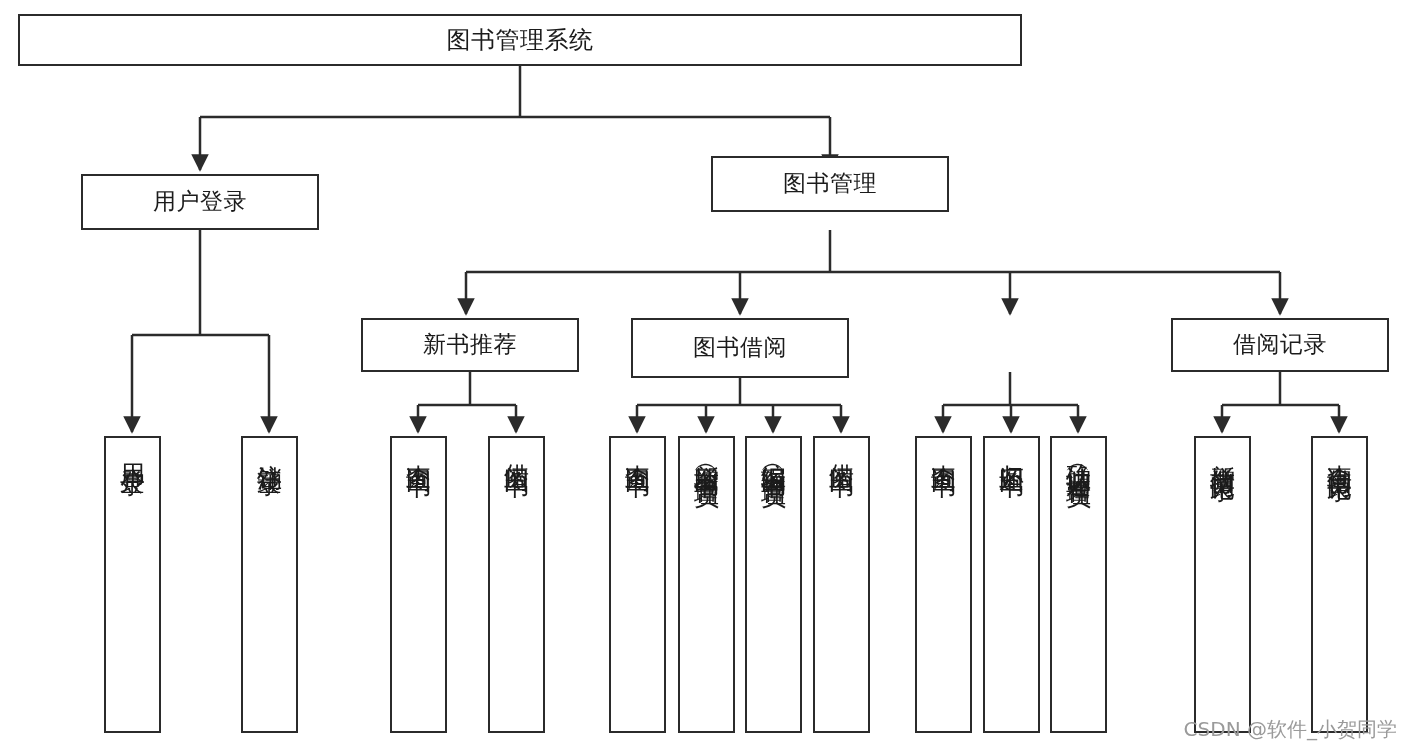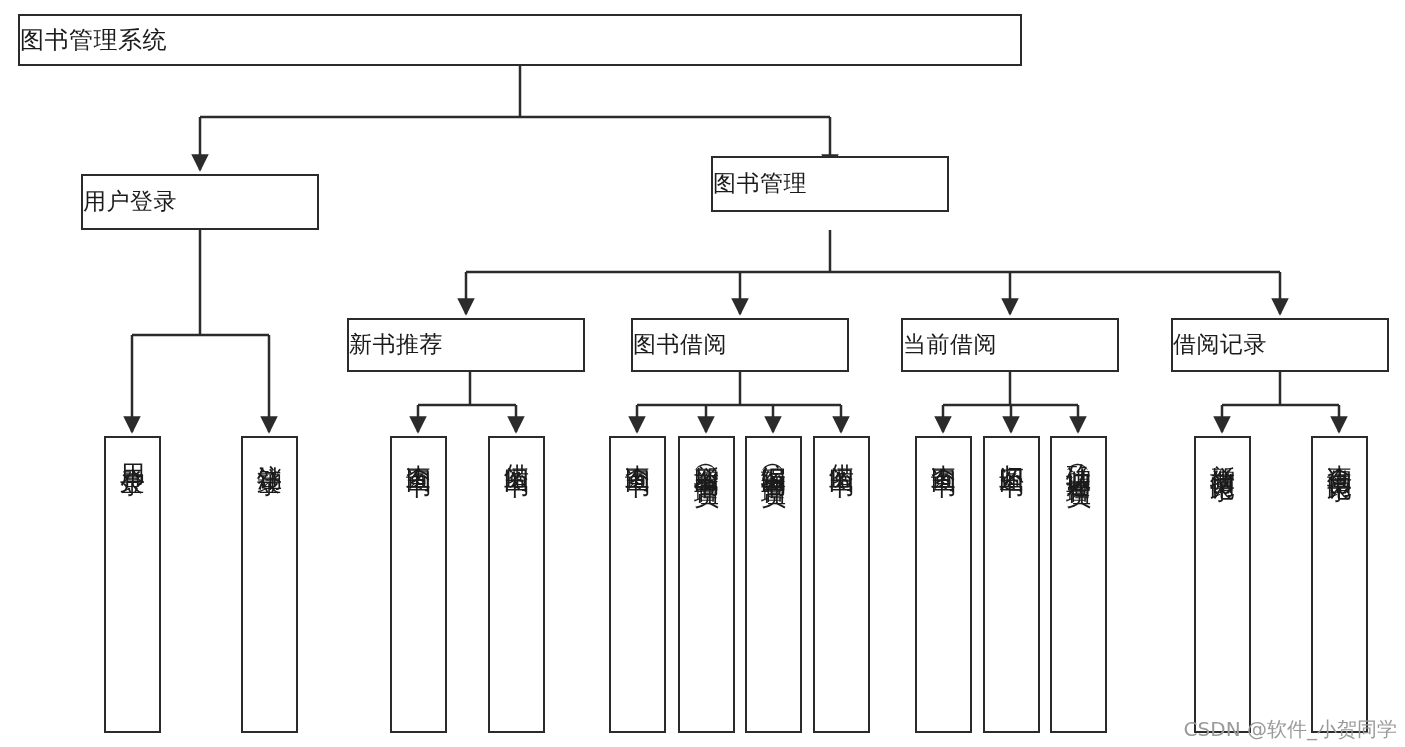--- a/index.html
+++ b/index.html
@@ -22,21 +22,21 @@
     height: 747px;
     pointer-events: none;
   }
   .node {
     position: absolute;
     box-sizing: border-box;
     background: #ffffff;
     border: 2.5px solid #2b2b2b;
     display: flex;
     align-items: center;
-    justify-content: flex-start;
+    justify-content: center;
     z-index: 2;
   }
   .node .label {
     color: #1b1b1b;
     line-height: 1.18;
     letter-spacing: 0.5px;
     white-space: nowrap;
   }
   .node.h .label {
     font-size: 23px;
@@ -129,28 +129,25 @@
     <span class="label">图书管理系统</span>
   </div>
 
   <div class="node h" style="left:81px; top:174px; width:238px; height:56px;">
     <span class="label">用户登录</span>
   </div>
   <div class="node h" style="left:711px; top:156px; width:238px; height:56px;">
     <span class="label">图书管理</span>
   </div>
 
-  <div class="node h" style="left:347px; top:318px; width:238px; height:54px;">
+  <div class="node h" style="left:361px; top:318px; width:218px; height:54px;">
     <span class="label">新书推荐</span>
   </div>
-  <div class="node h" style="left:631px; top:318px; width:218px; height:54px;">
+  <div class="node h" style="left:631px; top:318px; width:218px; height:60px;">
     <span class="label">图书借阅</span>
-  </div>
-  <div class="node h" style="left:901px; top:318px; width:218px; height:54px;">
-    <span class="label">当前借阅</span>
   </div>
   <div class="node h" style="left:1171px; top:318px; width:218px; height:54px;">
     <span class="label">借阅记录</span>
   </div>
 
   <div class="node v" style="left:104px; top:436px; width:57px; height:297px;">
     <span class="label">用户登录</span>
   </div>
   <div class="node v" style="left:241px; top:436px; width:57px; height:297px;">
     <span class="label">注销登录</span>

